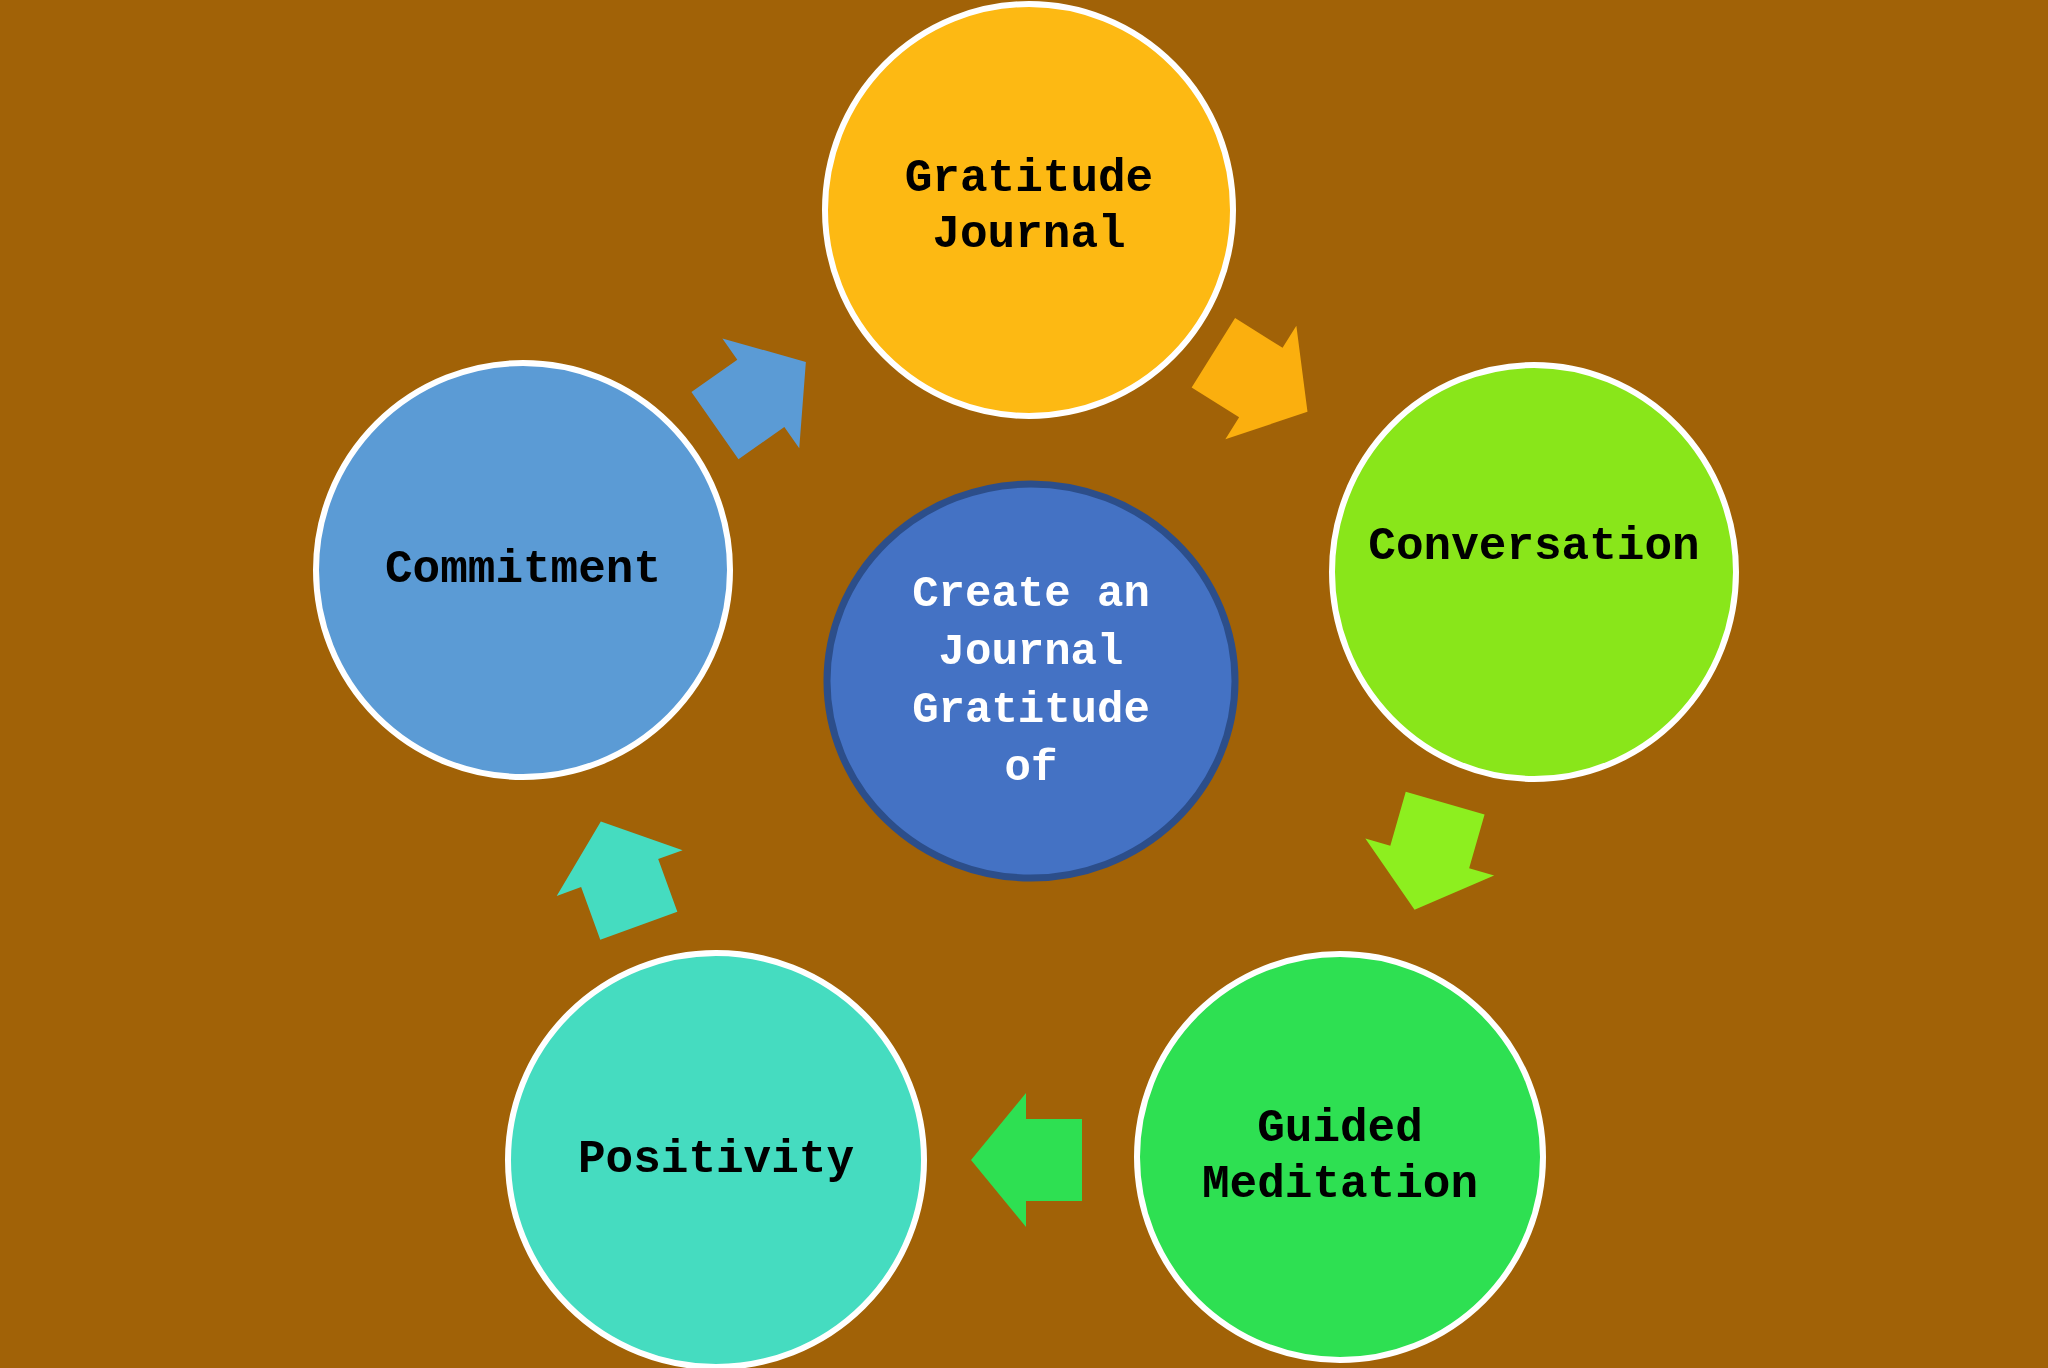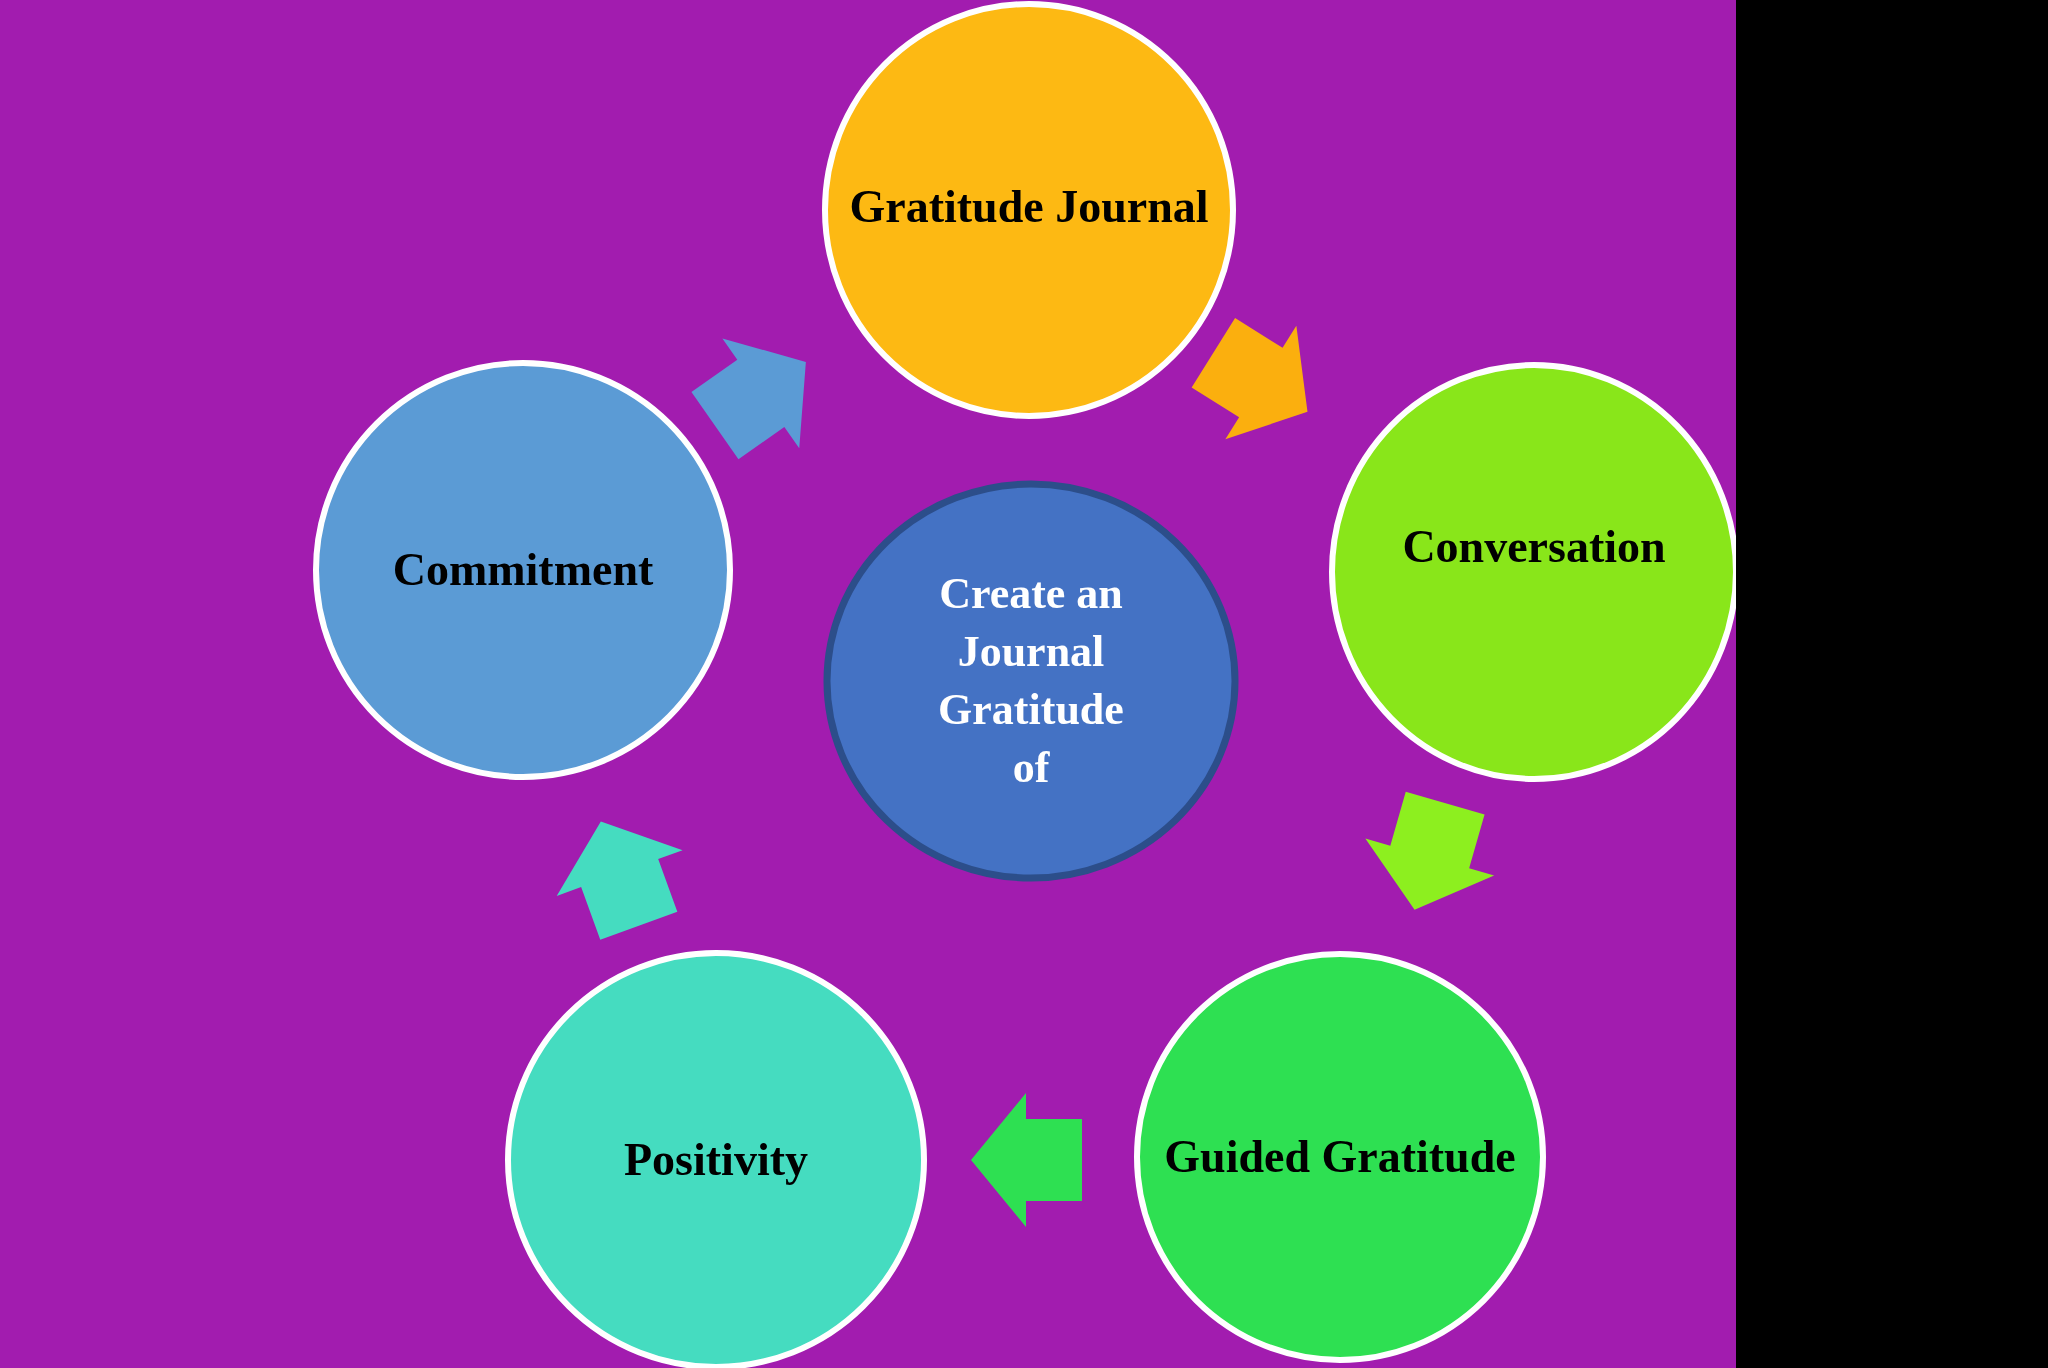--- a/index.html
+++ b/index.html
@@ -2,25 +2,25 @@
 <html><head>
 <meta charset="utf-8">
 <style>
   html, body {
     margin: 0;
     padding: 0;
     background: #000000;
   }
   .stage {
     position: relative;
-    width: 1736px;
+    width: 2048px;
     height: 1368px;
-    background: #a21caf;
+    background: #a16207;
     overflow: hidden;
-    font-family: Liberation Serif, serif;
+    font-family: Liberation Mono, monospace;
   }
   .stage svg {
     position: absolute;
     inset: 0;
     display: block;
   }
   .node-label {
     position: absolute;
     transform: translate(-50%, -50%);
     width: 360px;
@@ -78,21 +78,21 @@
     </g>
     <g transform="translate(760 394) rotate(325)">
       <polygon points="-55,-41 1,-41 1,-67 56,0 1,67 1,41 -55,41" fill="#5B9BD5"></polygon>
     </g>
   </svg>
 
   <div class="node-label pos-gratitude">Gratitude Journal</div>
 
   <div class="node-label wide pos-conversation">Conversation</div>
 
-  <div class="node-label pos-guided">Guided Gratitude</div>
+  <div class="node-label pos-guided">Guided Meditation</div>
 
   <div class="node-label pos-commitment">Commitment</div>
 
   <div class="node-label pos-positivity">Positivity</div>
 
   <div class="center-label pos-center">
     <div>Create an</div>
     <div>Journal</div>
     <div>Gratitude</div>
     <div>of</div>

